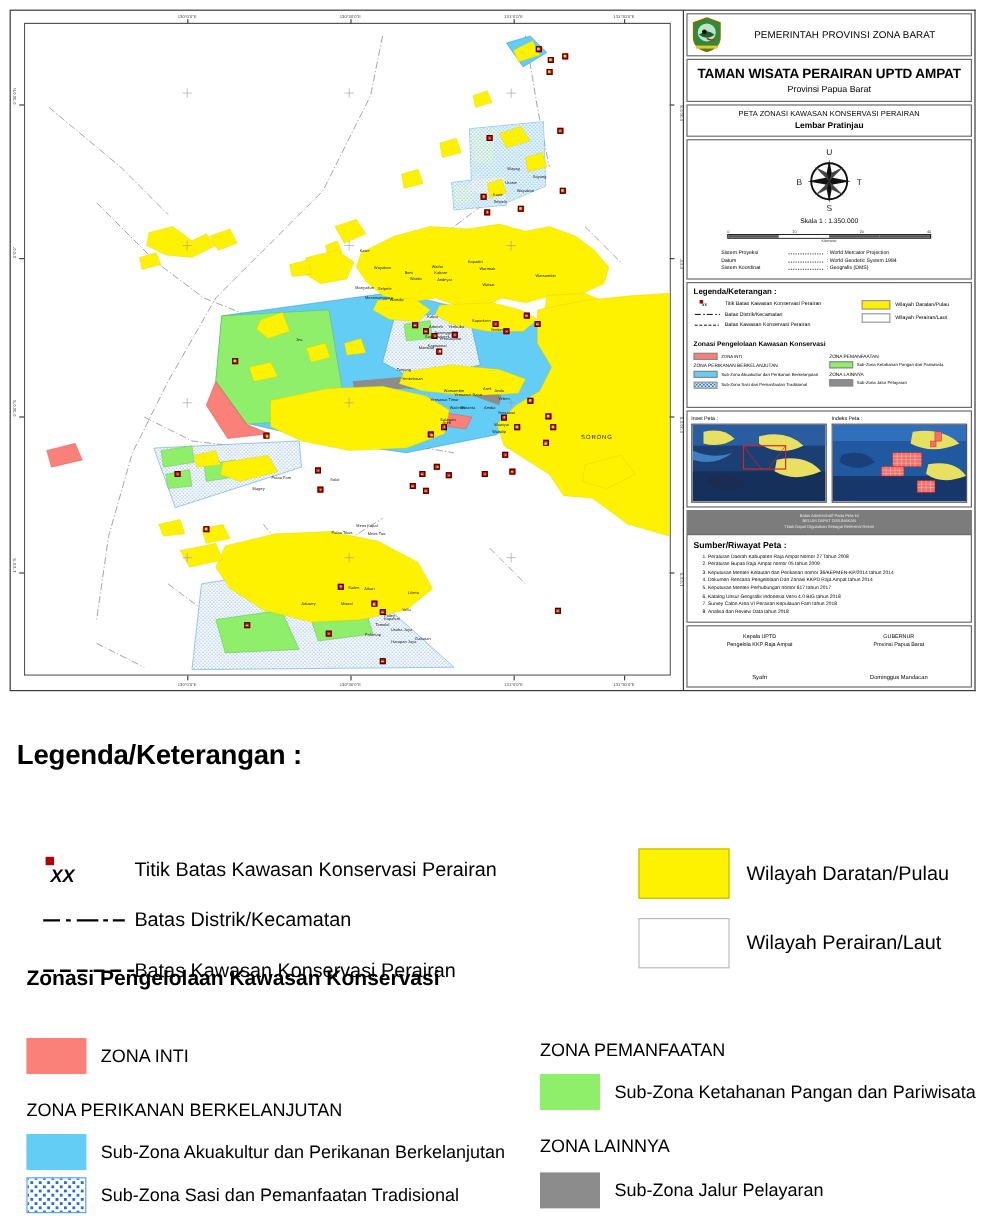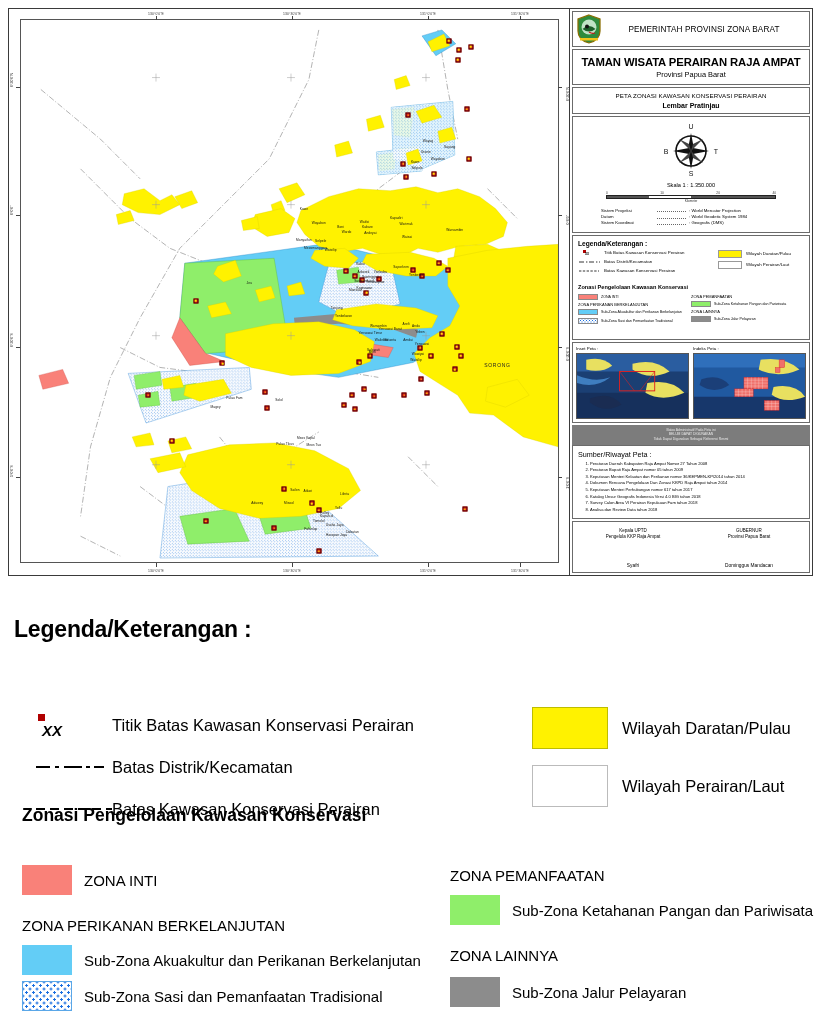--- a/index.html
+++ b/index.html
@@ -139,21 +139,21 @@
   .inset-cap { font-size: 4.4px; margin-bottom: 2px; }
   .inset-img { width: 100%; height: 66px; border: .8px solid #555; position: relative; overflow:hidden; }
 
   .admin-strip {
     background: #7c7c7c; color: #e7e7e7;
     text-align:center; padding: 3px 2px; line-height: 1.35;
   }
   .admin-strip div { font-size: 3.4px; }
 
   .sumber-box { padding: 4px 5px 4px; }
-  .sumber-title { font-size: 7.2px; font-weight: normal; margin-bottom: 2px; }
+  .sumber-title { font-size: 7.2px; font-weight: bold; margin-bottom: 2px; }
   .sumber-list { margin:0; padding-left: 12px; }
   .sumber-list li { font-size: 4.1px; line-height: 1.62; }
 
   .sign-box { display:flex; padding: 6px 2px 4px; }
   .sign-cell { flex:1; text-align:center; }
   .sign-role { font-size: 4.5px; line-height: 1.5; }
   .sign-name { font-size: 4.8px; margin-top: 22px; }
 
   
   .blegend { position: absolute; left: 0; top: 596px; width: 821px; }
@@ -499,21 +499,21 @@
           <path d="M13 30 q13 -12 26 0 q-13 10 -26 0Z" fill="#1c5f2a"></path>
           <circle cx="22" cy="25" r="4" fill="#111"></circle>
           <path d="M26 36 q6 4 12 2" stroke="#c01818" stroke-width="2.5" fill="none"></path>
           <rect x="8" y="48" width="36" height="5" fill="#f0c419"></rect>
         </svg>
         <div class="gov-title">PEMERINTAH PROVINSI ZONA BARAT</div>
       </div>
     </div>
 
     <div class="pbox title-box">
-      <div class="title-main">TAMAN WISATA PERAIRAN RAJA AMPAT</div>
+      <div class="title-main">TAMAN WISATA PERAIRAN UPTD AMPAT</div>
       <div class="title-sub">Provinsi Papua Barat</div>
     </div>
 
     <div class="pbox subtitle-box">
       <div class="subtitle-1">PETA ZONASI KAWASAN KONSERVASI PERAIRAN</div>
       <div class="subtitle-2">Lembar Pratinjau</div>
     </div>
 
     <div class="pbox compass-box">
       <div class="compass-wrap">

